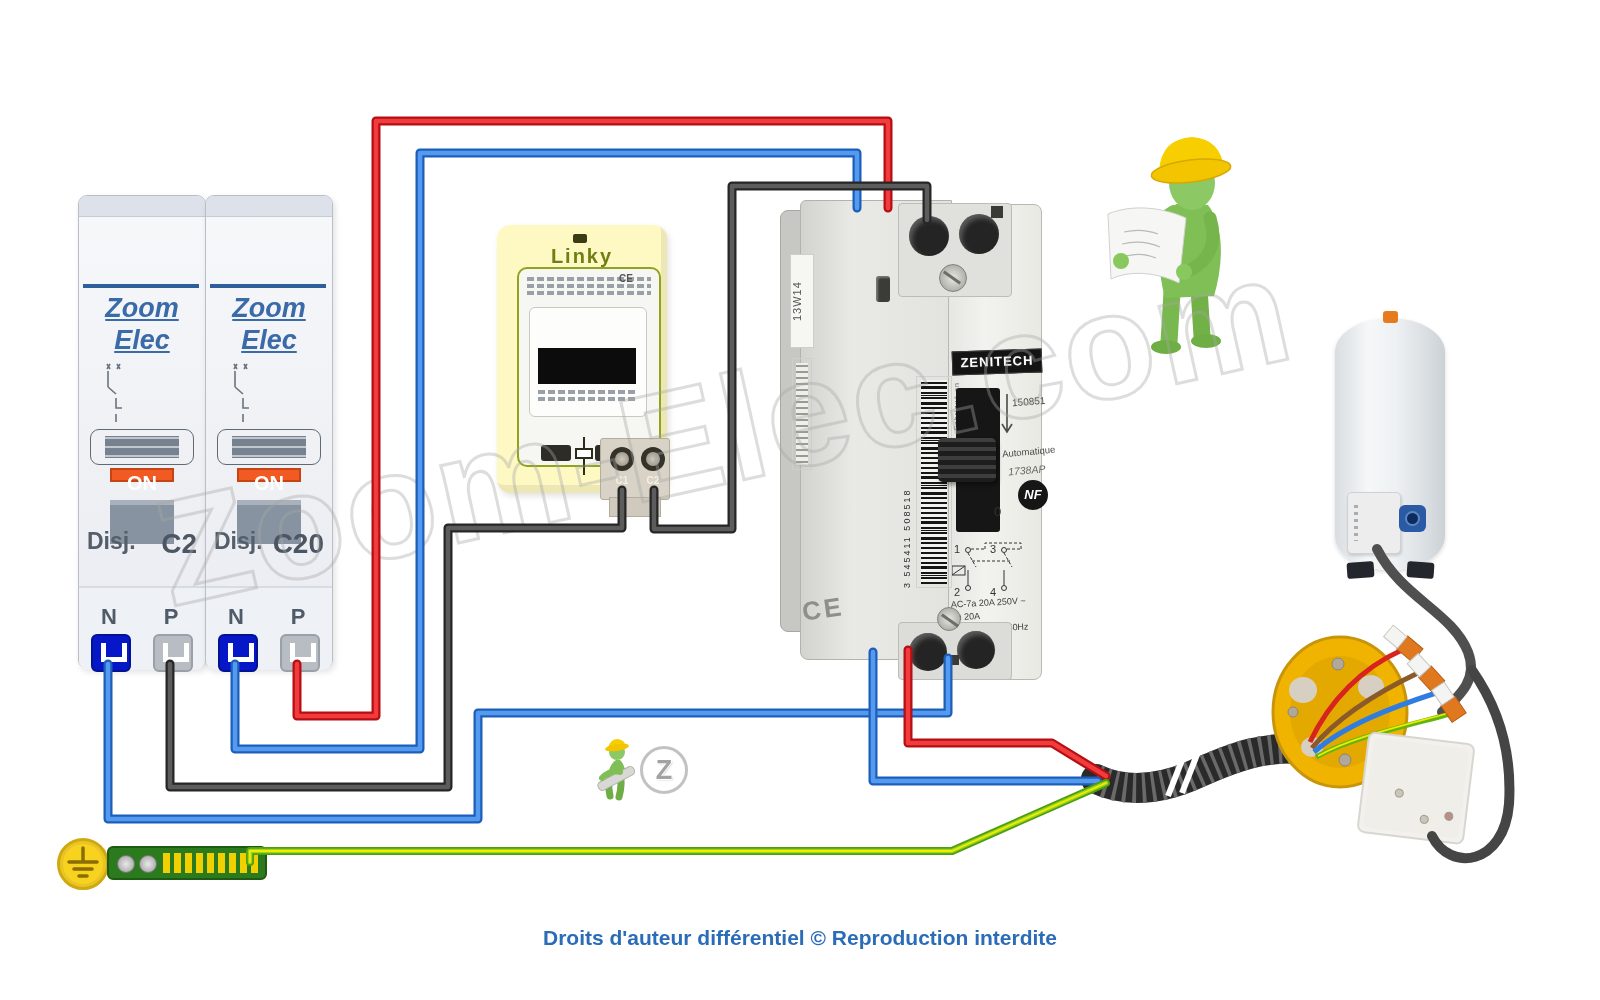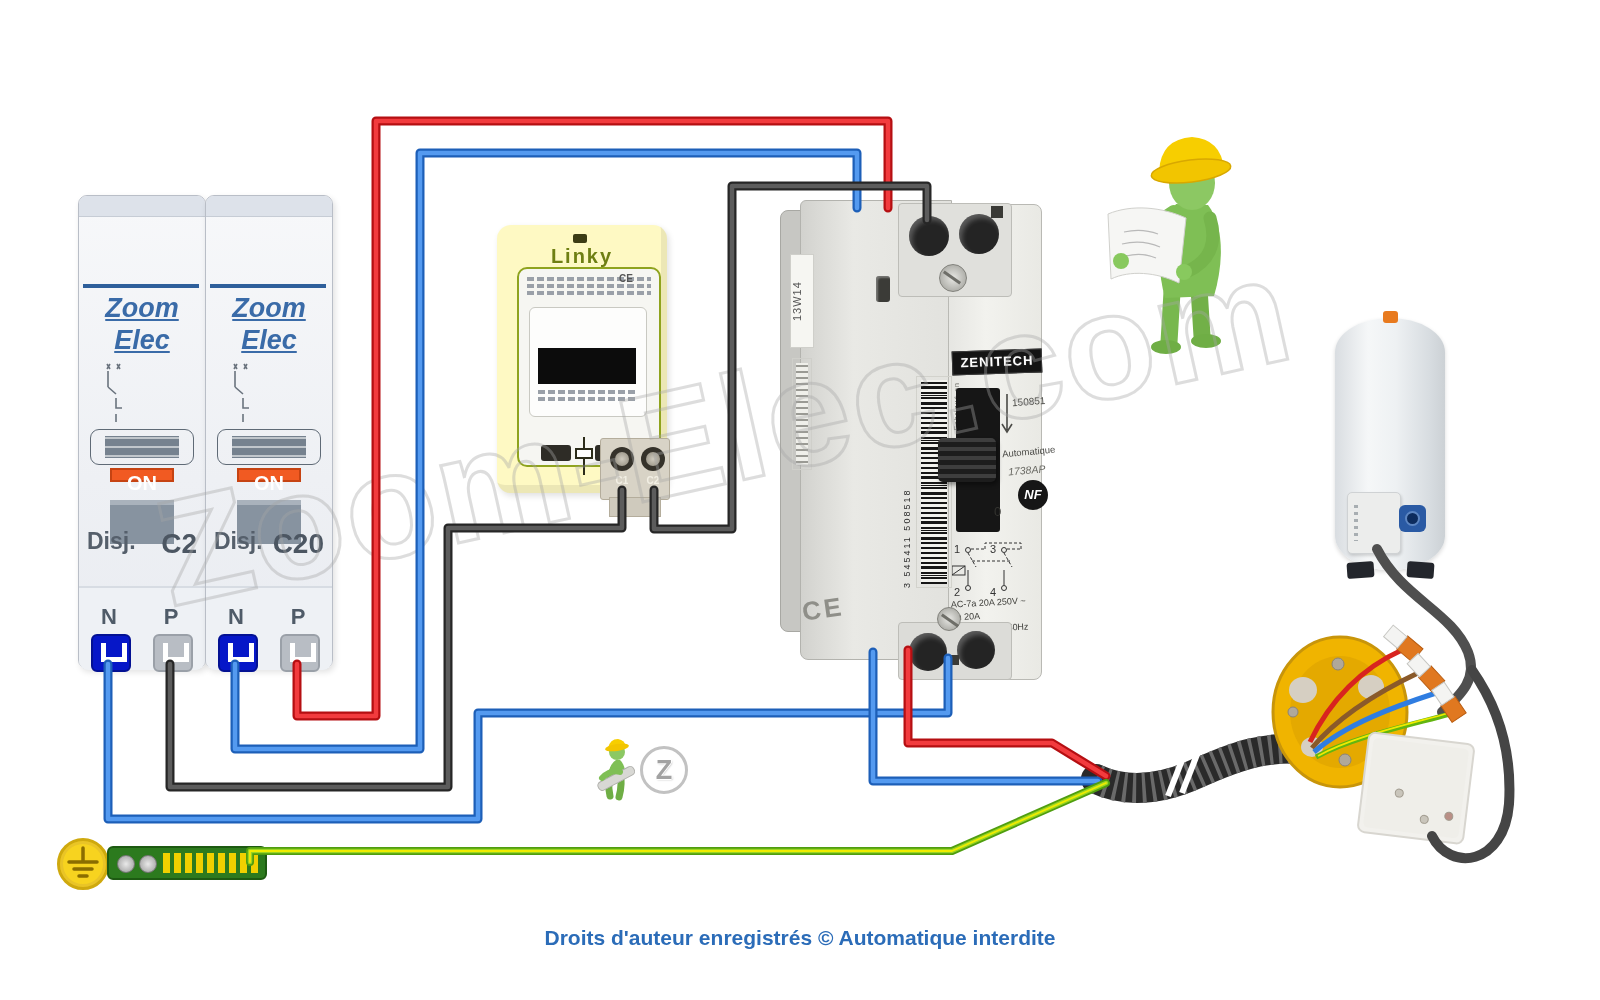--- a/index.html
+++ b/index.html
@@ -458,14 +458,14 @@
       </g>
 
       <g>
         <path d="M250 862 L250 851 L952 851 L1106 783" stroke="#4f9e0f" stroke-width="8"></path>
         <path d="M250 862 L250 851 L952 851 L1106 783" stroke="#9ad422" stroke-width="4.5"></path>
         <path d="M250 862 L250 851 L952 851 L1106 783" stroke="#f0ec00" stroke-width="1.8"></path>
       </g>
     </g>
   </svg>
 
-  <div class="abs footer-text">Droits d'auteur enregistrés © Automatique interdite</div>
+  <div class="abs footer-text">Droits d'auteur différentiel © Reproduction interdite</div>
 </div>
 
 </body></html>

